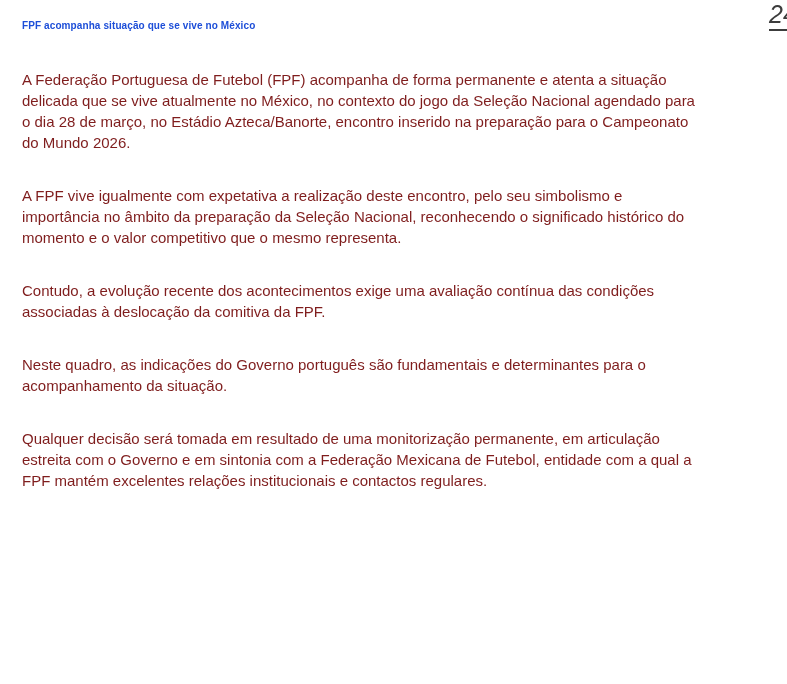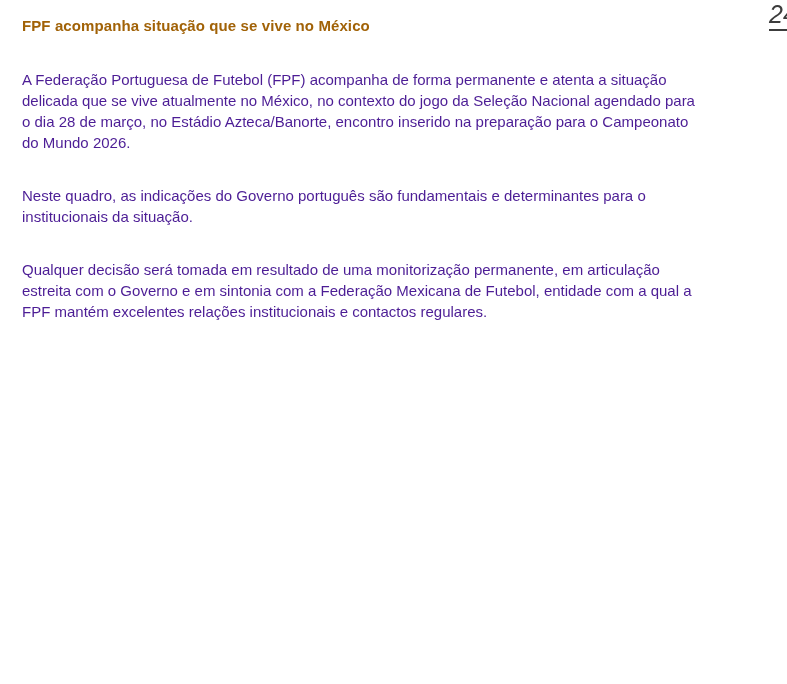--- a/index.html
+++ b/index.html
@@ -19,31 +19,31 @@
     inset: 0;
     background: #ffffff;
   }
   .content {
     position: absolute;
     left: 22px;
     top: 15px;
     width: 740px;
   }
   .article-title {
-    font-size: 15px;
+    font-size: 10px;
     line-height: 22px;
     font-weight: 700;
-    color: #a16207;
+    color: #1d4ed8;
     margin: 0 0 32px 0;
     letter-spacing: 0.1px;
   }
   .para {
     font-size: 15px;
     line-height: 21px;
-    color: #4c1d95;
+    color: #7f1d1d;
     margin: 0 0 32px 0;
     white-space: pre-line;
   }
   .corner-link {
     position: absolute;
     top: 0;
     left: 769px;
     font-size: 25px;
     line-height: 28px;
     font-style: italic;
@@ -64,24 +64,29 @@
   <main class="content">
 
     <h1 class="article-title">FPF acompanha situação que se vive no México</h1>
 
     <p class="para">A Federação Portuguesa de Futebol (FPF) acompanha de forma permanente e atenta a situação
 delicada que se vive atualmente no México, no contexto do jogo da Seleção Nacional agendado para
 o dia 28 de março, no Estádio Azteca/Banorte, encontro inserido na preparação para o Campeonato
 do Mundo 2026.</p>
 
 
+    <p class="para">A FPF vive igualmente com expetativa a realização deste encontro, pelo seu simbolismo e
+importância no âmbito da preparação da Seleção Nacional, reconhecendo o significado histórico do
+momento e o valor competitivo que o mesmo representa.</p>
 
+    <p class="para">Contudo, a evolução recente dos acontecimentos exige uma avaliação contínua das condições
+associadas à deslocação da comitiva da FPF.</p>
 
     <p class="para">Neste quadro, as indicações do Governo português são fundamentais e determinantes para o
-institucionais da situação.</p>
+acompanhamento da situação.</p>
 
     <p class="para">Qualquer decisão será tomada em resultado de uma monitorização permanente, em articulação
 estreita com o Governo e em sintonia com a Federação Mexicana de Futebol, entidade com a qual a
 FPF mantém excelentes relações institucionais e contactos regulares.</p>
 
 
   </main>
 </div>
 
 </body></html>

